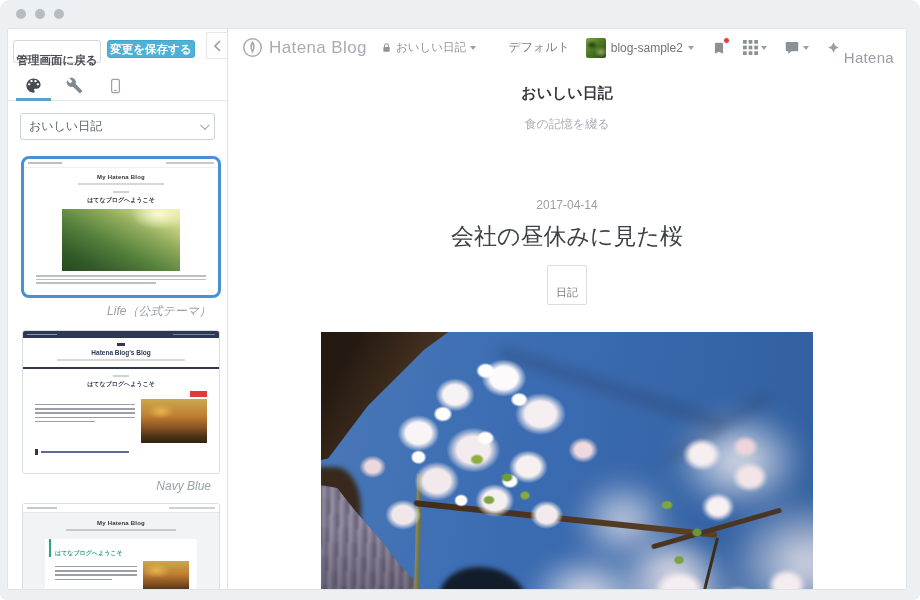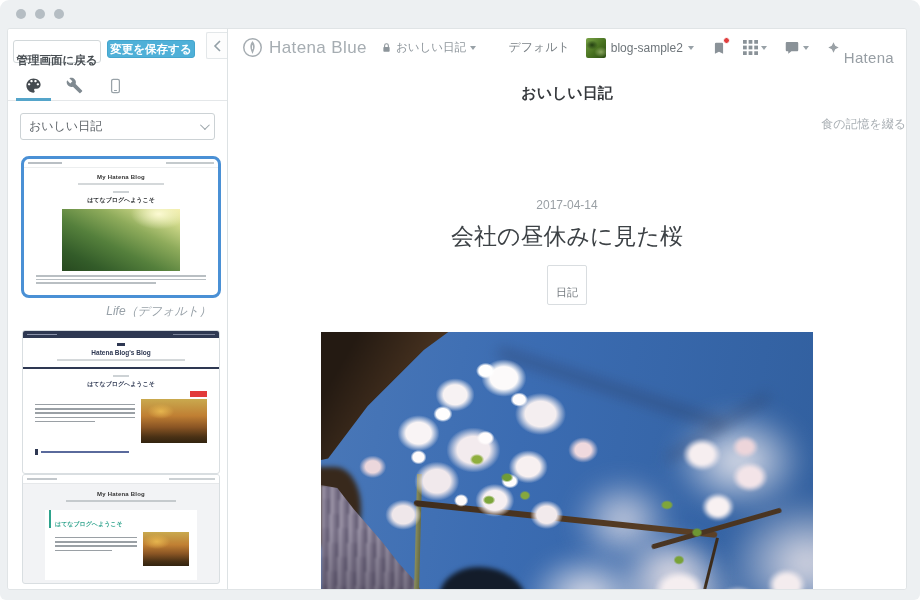--- a/index.html
+++ b/index.html
@@ -92,21 +92,21 @@
   .caret { width:0; height:0; border-left:3.5px solid transparent; border-right:3.5px solid transparent;
     border-top:4.5px solid #98a1a7; display:inline-block; }
   .hdr-icons { display:flex; align-items:center; gap:17px; margin-left:18px; }
   .hdr-ic { position:relative; display:flex; align-items:center; gap:3px; cursor:pointer; }
   .notif { position:absolute; top:-3px; right:-4px; width:7px; height:7px; border-radius:50%; background:#e03e3e; border:1px solid #fff; }
   .hatena-brand { display:flex; align-items:center; gap:4px; margin-left:18px; cursor:pointer; }
   .hatena-brand span { font-size:15px; color:#979ea4; letter-spacing:.3px;margin-top:20px; }
   
   .blog-area { text-align:center; }
   .blog-title { padding-top:18px; font-size:15px; font-weight:bold; color:#36393d; }
-  .blog-subtitle { margin-top:13px; font-size:12px; color:#a8aeb3;text-align:right; }
+  .blog-subtitle { margin-top:13px; font-size:12px; color:#a8aeb3; }
   .post-date { margin-top:65px; font-size:12px; color:#999fa4; }
   .post-title { margin-top:9px; font-size:23px; font-weight:normal; color:#3c4145; }
   .category-badge { display:inline-block; margin-top:13px; font-size:11px; color:#767c81;
     border:1px solid #d9dde0; border-radius:2px; padding:19px 8px 4px; cursor:pointer; }
   
   .photo { position:relative; margin:27px auto 0; width:492px; height:303px; overflow:hidden;
     background:linear-gradient(100deg,#4a78b8 0%,#3b6cb2 40%,#315f9e 100%); }
   .photo > div { position:absolute; }
   .ph-bloomfar { right:-55px; top:45px; width:340px; height:300px; filter:blur(12px);
     background:
@@ -253,21 +253,21 @@
             <div class="m-date"></div>
             <div class="m-post">はてなブログへようこそ</div>
             <div class="life-photo"></div>
             <div class="m-lines">
                 <i></i>
                 <i></i>
                 <i style="width:120px;"></i>
               </div>
           </div>
         </div>
-        <div class="thumb-label">Life（デフォルト）</div>
+        <div class="thumb-label">Life（公式テーマ）</div>
 
         <div class="thumb thumb-plain">
           <div class="navy-topbar"></div>
           <div class="navy-head m-center">
             <div class="navy-sq"></div>
             <div class="navy-title">Hatena Blog's Blog</div>
             <div class="m-sub" style="width:128px;"></div>
           </div>
           <div class="m-center">
             <div class="m-date"></div>
@@ -282,20 +282,21 @@
                 <i></i>
                 <i style="width:60%;"></i>
               </div>
             <div class="autumn" style="width:66px;height:44px;"></div>
           </div>
           <div class="navy-link">
               <b></b>
               <i></i>
             </div>
         </div>
+        <div class="thumb-label">Navy Blue</div>
 
         <div class="thumb thumb-plain report" style="height:110px;">
           <div class="rep-topbar"></div>
           <div class="m-center" style="margin-top:7px;">
             <div class="m-title">My Hatena Blog</div>
             <div class="m-sub" style="width:110px;background:#c5cacd;"></div>
           </div>
           <div class="rep-card">
             <div class="rep-title">はてなブログへようこそ</div>
             <div class="m-cols" style="padding:3px 0 0 0;">
@@ -315,21 +316,21 @@
 
     <main class="main">
 
       <div class="main-header">
         <div class="brand">
           <svg width="21" height="21" viewBox="0 0 24 24">
             <circle cx="12" cy="12" r="10" fill="none" stroke="#a6adb2" stroke-width="1.7"></circle>
             <path d="M12 4.6c-1.7 2.3-2.5 4.3-2.5 6.3 0 2.6 1 4.8 2.5 8.5 1.5-3.7 2.5-5.9 2.5-8.5 0-2-.8-4-2.5-6.3z" fill="#a6adb2"></path>
             <line x1="12" y1="9.5" x2="12" y2="14" stroke="#fff" stroke-width="1.1"></line>
           </svg>
-          <span class="brand-text">Hatena Blue</span>
+          <span class="brand-text">Hatena Blog</span>
         </div>
         <div class="blog-switcher">
           <svg width="11" height="11" viewBox="0 0 14 13">
             <path d="M4.6 6V4.2a2.4 2.4 0 014.8 0V6" fill="none" stroke="#8d959b" stroke-width="1.4"></path>
             <rect x="3" y="5.8" width="8" height="6.2" rx="1" fill="#8d959b"></rect>
           </svg>
           <span>おいしい日記</span>
           <span class="caret"></span>
         </div>
         <div class="spacer"></div>

